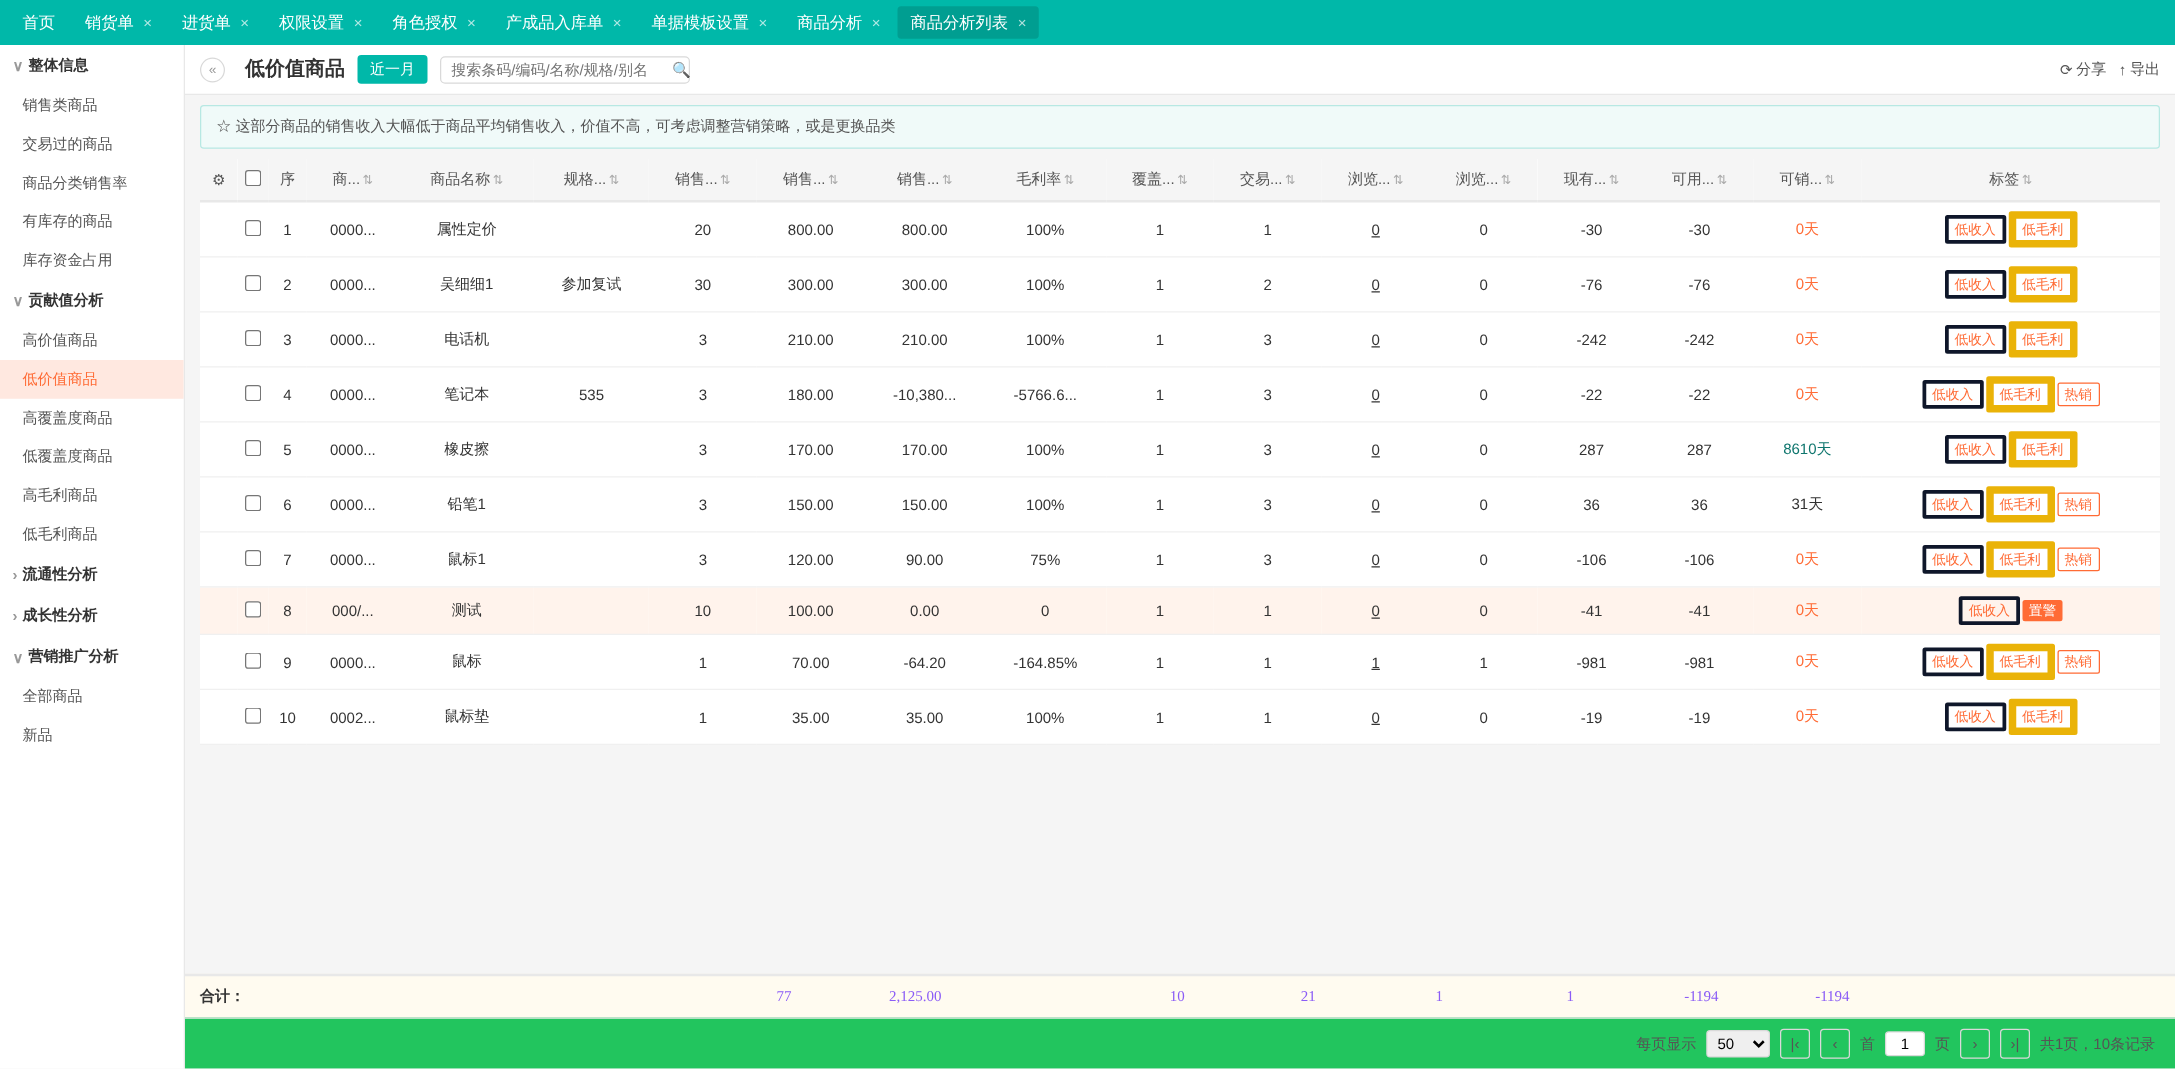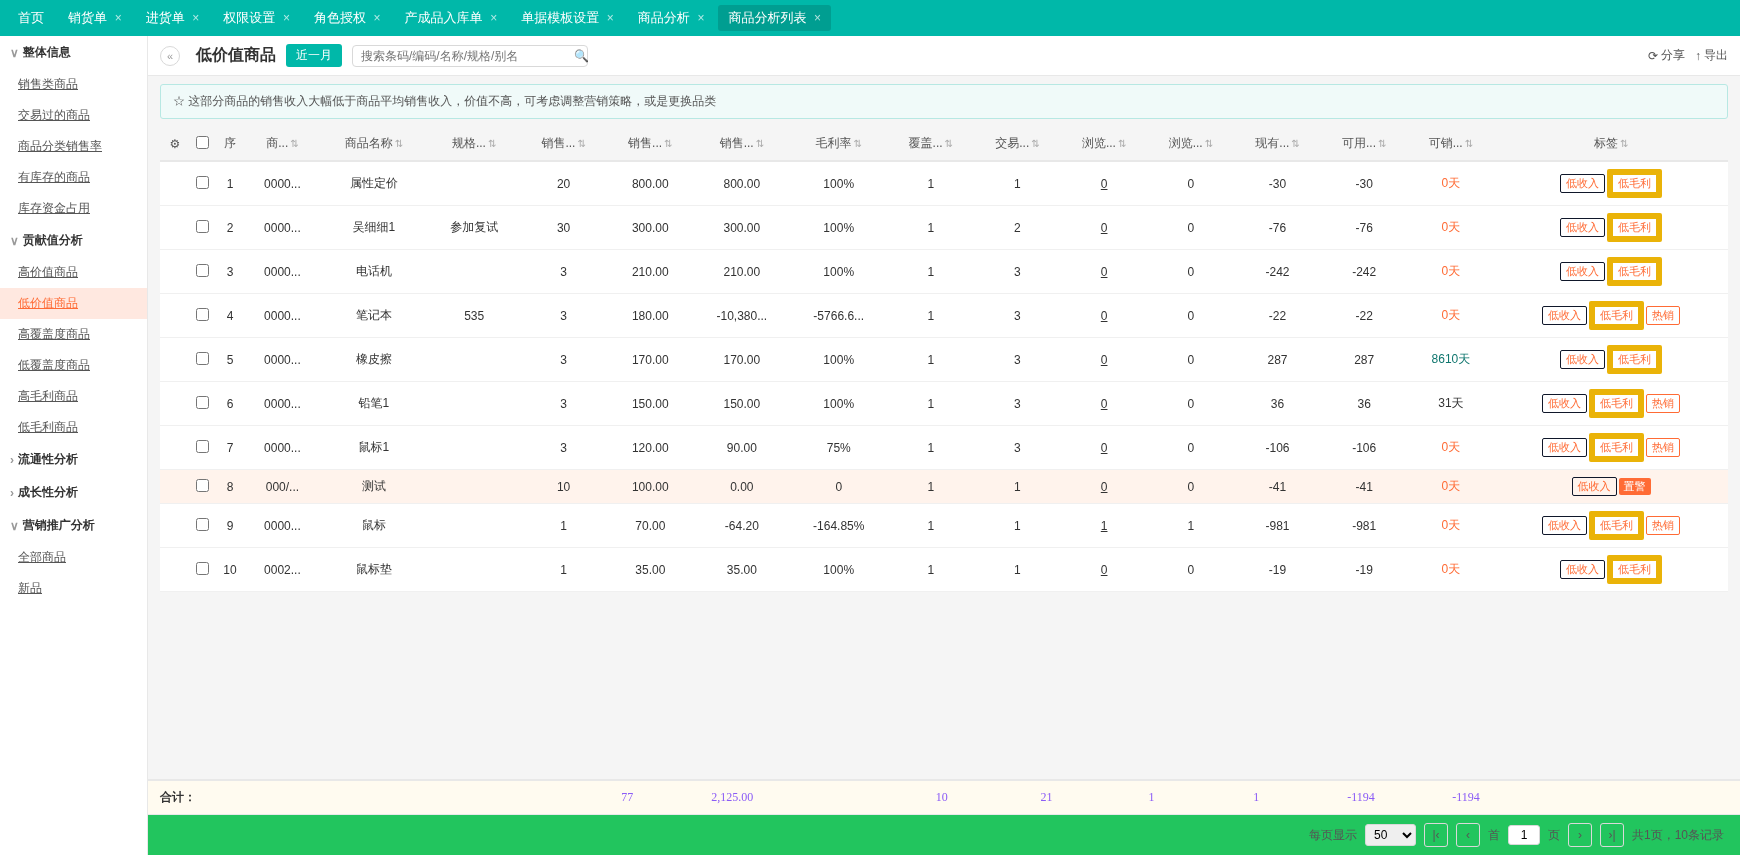--- a/index.html
+++ b/index.html
@@ -45,21 +45,20 @@
       padding: 8px 10px;
       color: #333;
       font-weight: bold;
       cursor: pointer;
     }
     .sidebar-group-header .arrow { margin-right: 4px; color: #999; }
     .sidebar-item {
       padding: 7px 12px 7px 18px;
       color: #555;
       cursor: pointer;
-      text-decoration: underline;
     }
     .sidebar-item.active { background: #ffe8e0; color: #ff6b35; }
 
     
     .content {
       flex: 1;
       display: flex;
       flex-direction: column;
       overflow: hidden;
     }
@@ -84,21 +83,21 @@
       border: none;
       border-radius: 3px;
       padding: 3px 10px;
       cursor: pointer;
       font-size: 12px;
     }
     .search-box {
       border: 1px solid #d9d9d9;
       border-radius: 4px;
       padding: 3px 8px;
-      width: 236px;
+      width: 200px;
       color: #7f1d1d;
       outline: none;
     }
     .search-icon { color: #00b8a9; margin-left: -24px; cursor: pointer; }
     .header-actions { margin-left: auto; display: flex; gap: 10px; }
     .action-btn {
       color: #555;
       cursor: pointer;
       display: flex;
       align-items: center;
@@ -149,21 +148,21 @@
       white-space: nowrap;
     }
     tr.highlighted td { background: #fff3ec; }
     .tag {
       display: inline-block;
       padding: 1px 5px;
       border-radius: 2px;
       font-size: 11px;
       margin: 0 1px;
     }
-    .tag-low-income { color: #ff6b35; border: 1px solid #0f172a; }
+    .tag-low-income { color: #ff6b35; border: 3px solid #0f172a; }
     .tag-low-profit { color: #ff6b35; border: 6px solid #eab308; }
     .tag-hot { color: #ff6b35; border: 1px solid #ff6b35; }
     .tag-warning { background: #ff6b35; color: #fff; border-radius: 2px; }
     .link-underline { text-decoration: underline; cursor: pointer; color: #333; }
 
     
     .table-footer {
       background: #fffbf0;
       border-top: 2px solid #e8e8e8;
       padding: 8px 12px;

